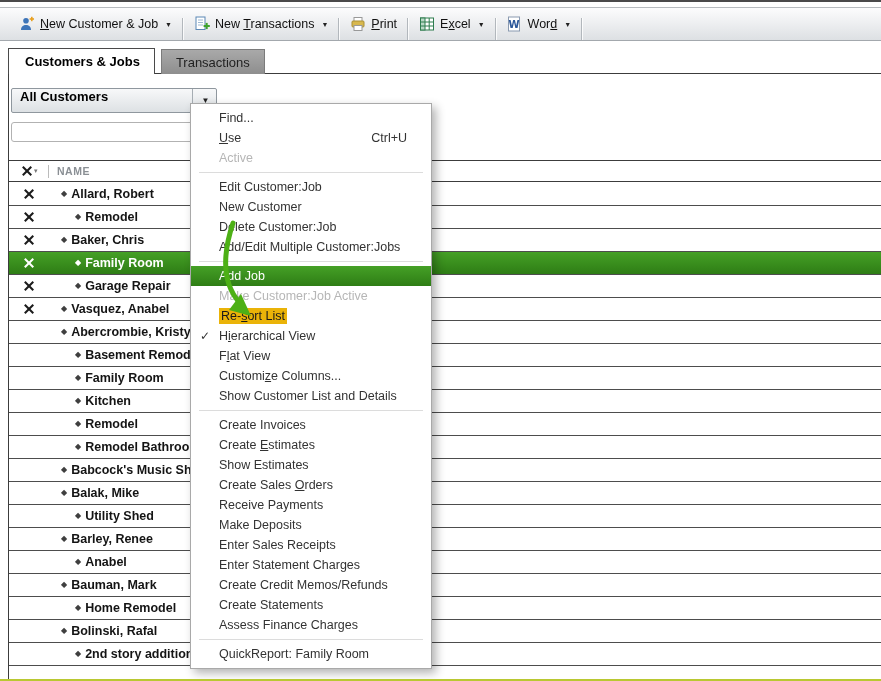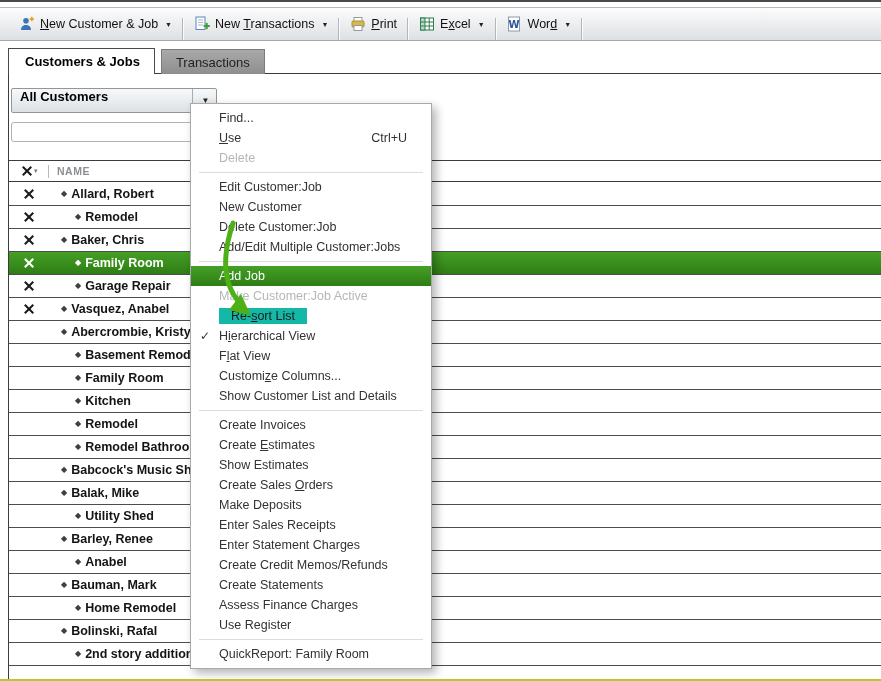--- a/index.html
+++ b/index.html
@@ -85,21 +85,21 @@
     position:absolute; left:190px; top:103px; width:242px; padding:4px 0;
     background:#fff; border:1px solid #a9a9a9; box-shadow:4px 4px 9px rgba(0,0,0,.3);
     z-index:20;
   }
   .menu-item { position:relative; height:20px; line-height:20px; padding-left:28px; font-size:12.5px; color:#333; white-space:nowrap; }
   .menu-item.disabled { color:#b6b6b6; }
   .menu-item.green { background:linear-gradient(#45a026,#2e7d15); color:#fff; }
   .menu-item .check { position:absolute; left:9px; font-size:12px; color:#333; }
   .menu-item .shortcut { position:absolute; right:24px; }
   .menu-sep { height:1px; background:#dcdcdc; margin:4px 8px; }
-  .hl-yellow { background:#14b8a6; padding:1px 12px; color:#1a1a1a; }
+  .hl-yellow { background:#eab308; padding:1px 2px; color:#1a1a1a; }
 
   
   .annotation { position:absolute; left:196px; top:218px; width:90px; height:108px; z-index:40; pointer-events:none; }
 
   
   .bottom-line { position:absolute; left:0; right:0; bottom:0; height:2px; background:#b9c832; z-index:60; }
 </style>
 </head>
 <body>
 
@@ -286,46 +286,46 @@
       <div class="row">
         <span class="diamond" style="margin-left: 66px;">◆</span>
         <span class="name">2nd story addition</span>
       </div>
     </div>
 </div>
 
 <div class="menu" id="menu-items">
     <div class="menu-item">Find...</div>
     <div class="menu-item"><u>U</u>se<span class="shortcut">Ctrl+U</span></div>
-    <div class="menu-item disabled">Delete</div>
+    <div class="menu-item disabled">Active</div>
     <div class="menu-sep"></div>
     <div class="menu-item">Edit Customer:Job</div>
     <div class="menu-item">New Customer</div>
     <div class="menu-item">Delete Customer:Job</div>
     <div class="menu-item">Add/Edit Multiple Customer:Jobs</div>
     <div class="menu-sep"></div>
     <div class="menu-item green">Add Job</div>
     <div class="menu-item disabled">Make Customer:Job Active</div>
     <div class="menu-item"><span class="hl-yellow">Re-<u>s</u>ort List</span></div>
     <div class="menu-item"><span class="check">✓</span>H<u>i</u>erarchical View</div>
     <div class="menu-item">F<u>l</u>at View</div>
     <div class="menu-item">Customi<u>z</u>e Columns...</div>
     <div class="menu-item">Show Customer List and Details</div>
     <div class="menu-sep"></div>
     <div class="menu-item">Create Invoices</div>
     <div class="menu-item">Create <u>E</u>stimates</div>
     <div class="menu-item">Show Estimates</div>
     <div class="menu-item">Create Sales <u>O</u>rders</div>
+    <div class="menu-item">Receive Payments</div>
     <div class="menu-item">Make Deposits</div>
     <div class="menu-item">Enter Sales Receipts</div>
     <div class="menu-item">Enter Statement Charges</div>
     <div class="menu-item">Create Credit Memos/Refunds</div>
     <div class="menu-item">Create Statements</div>
     <div class="menu-item">Assess Finance Charges</div>
-    <div class="menu-item">Use Register</div>
     <div class="menu-sep"></div>
     <div class="menu-item">QuickReport: Family Room</div>
   </div>
 
 <svg class="annotation" viewBox="0 0 90 108">
   <path d="M 37 5 C 27 35, 25 63, 43 84" fill="none" stroke="#4db016" stroke-width="5" stroke-linecap="round"></path>
   <path d="M 55 98 L 33 92 L 45 76 Z" fill="#4db016"></path>
 </svg>
 
 <div class="bottom-line"></div>

